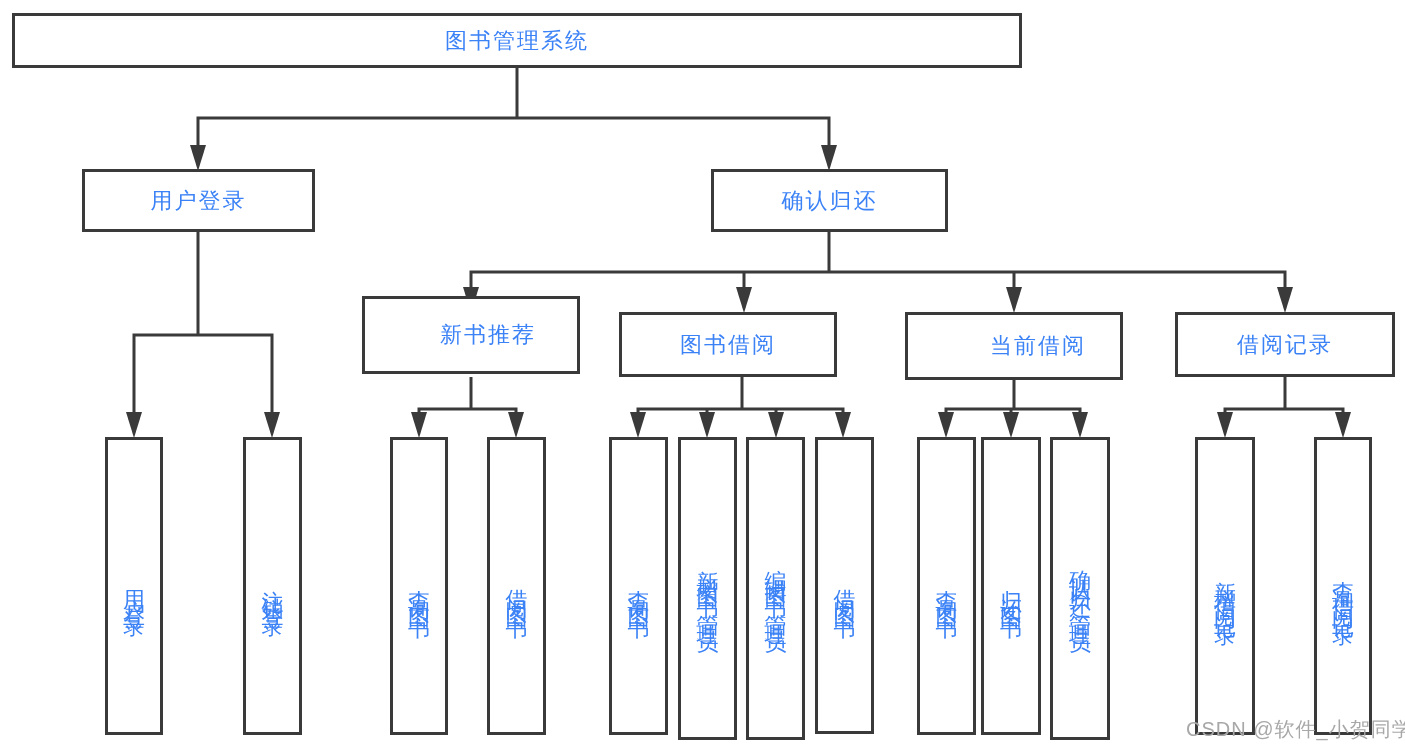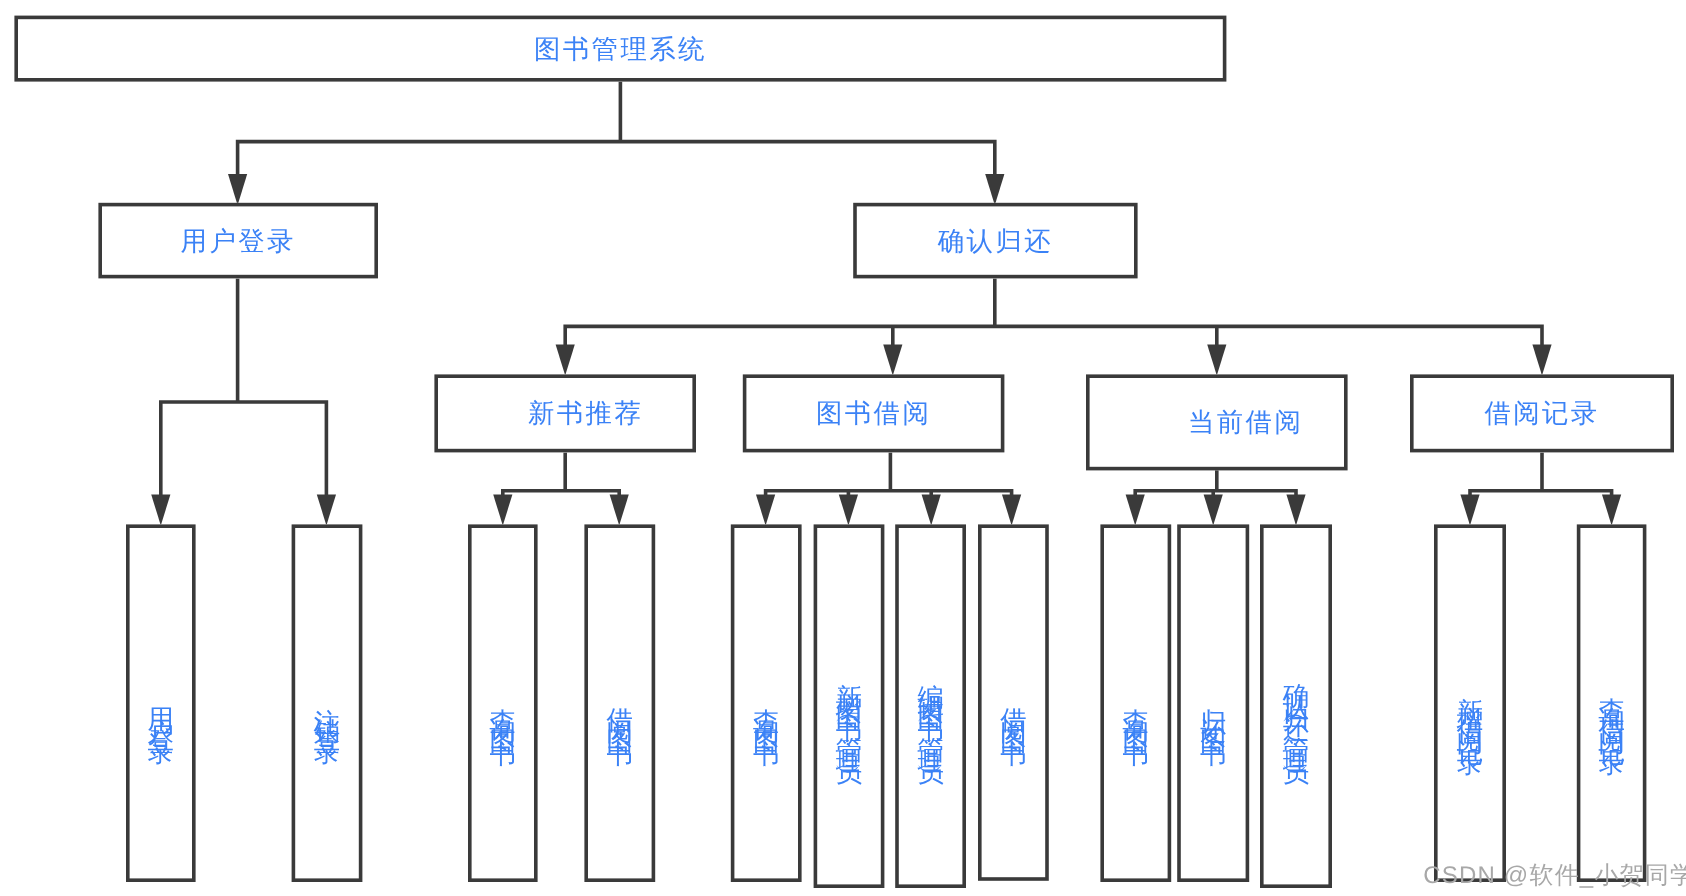--- a/index.html
+++ b/index.html
@@ -65,23 +65,23 @@
       <polygon points="1225,438 1217,412 1233,412"></polygon>
       <polygon points="1343,438 1335,412 1351,412"></polygon>
     </g>
   </svg>
 
   <div class="node hnode" style="left:12px;top:13px;width:1010px;height:55px;">图书管理系统</div>
 
   <div class="node hnode" style="left:82px;top:169px;width:233px;height:63px;">用户登录</div>
   <div class="node hnode" style="left:711px;top:169px;width:237px;height:63px;">确认归还</div>
 
-  <div class="node hnode" style="left:362px;top:312px;width:218px;height:65px;padding-left:34px;">新书推荐</div>
+  <div class="node hnode" style="left:362px;top:296px;width:218px;height:78px;padding-left:34px;">新书推荐</div>
   <div class="node hnode" style="left:619px;top:312px;width:218px;height:65px;">图书借阅</div>
-  <div class="node hnode" style="left:905px;top:312px;width:218px;height:80px;padding-left:48px;">当前借阅</div>
+  <div class="node hnode" style="left:905px;top:312px;width:218px;height:68px;padding-left:48px;">当前借阅</div>
   <div class="node hnode" style="left:1175px;top:312px;width:220px;height:65px;">借阅记录</div>
 
   <div class="node vnode" style="left:105px;top:437px;width:58px;height:298px;">
     <span>用户登录</span>
   </div>
   <div class="node vnode" style="left:243px;top:437px;width:59px;height:298px;">
     <span>注销登录</span>
   </div>
 
   <div class="node vnode" style="left:390px;top:437px;width:58px;height:298px;">

